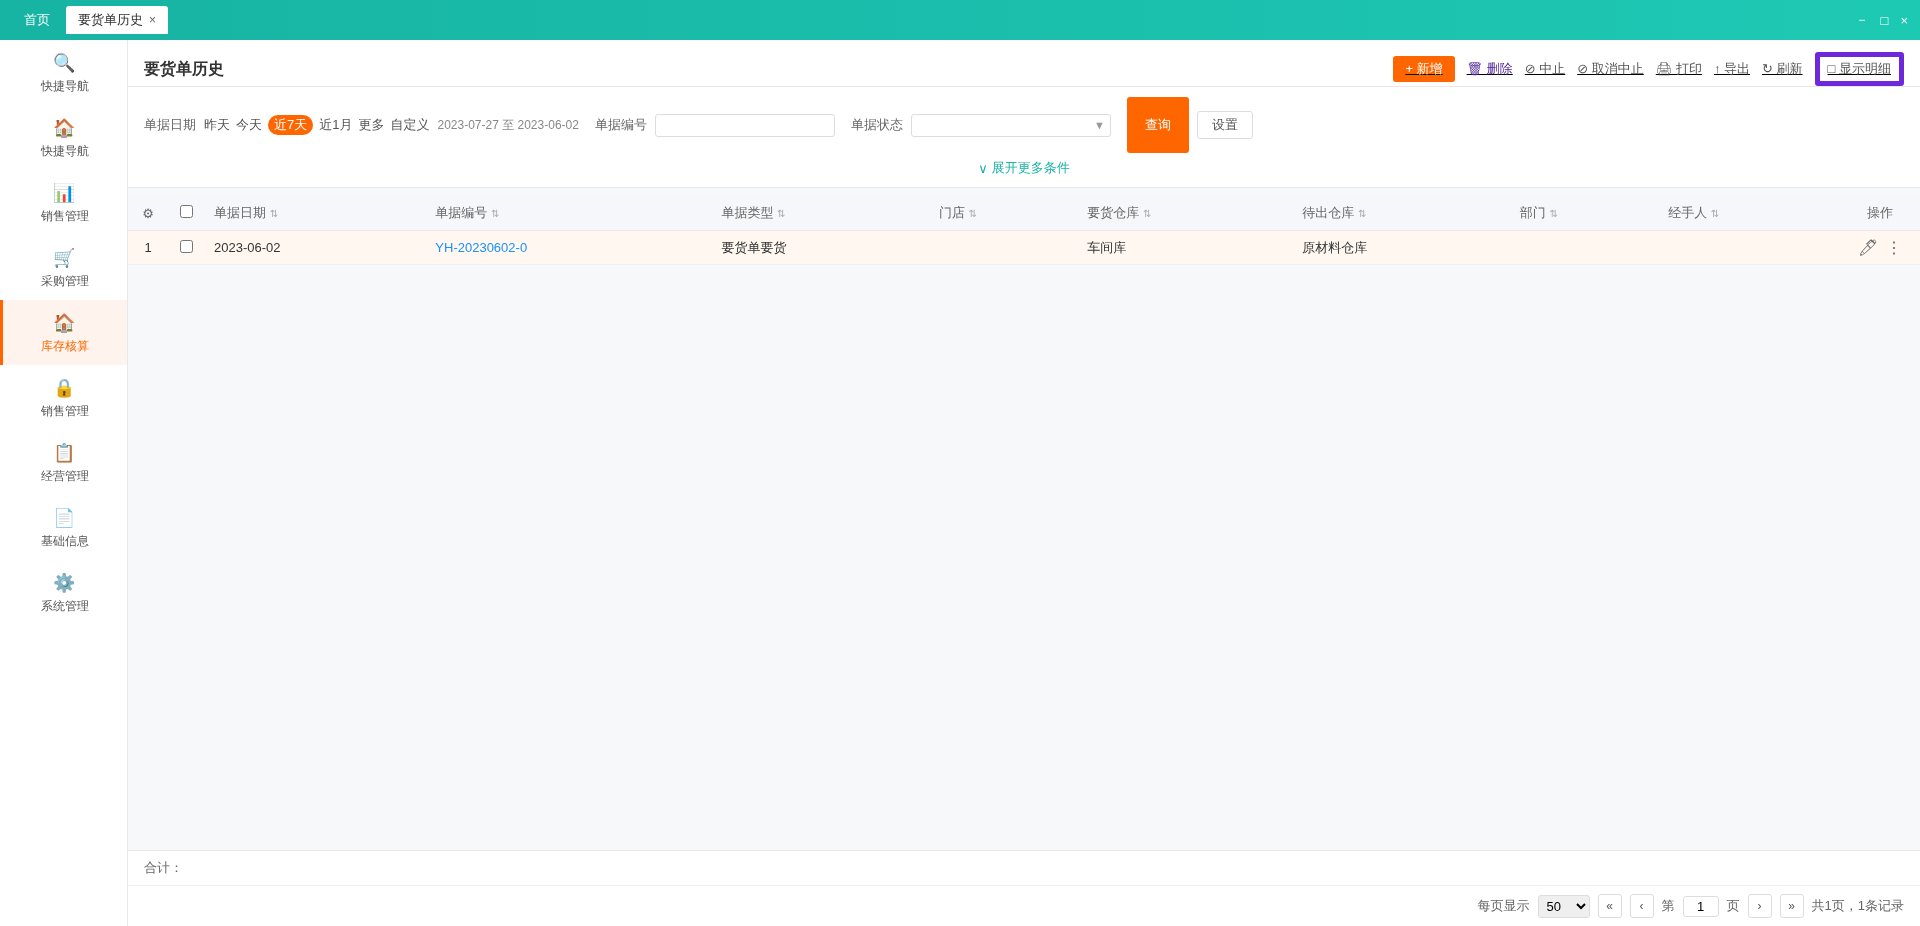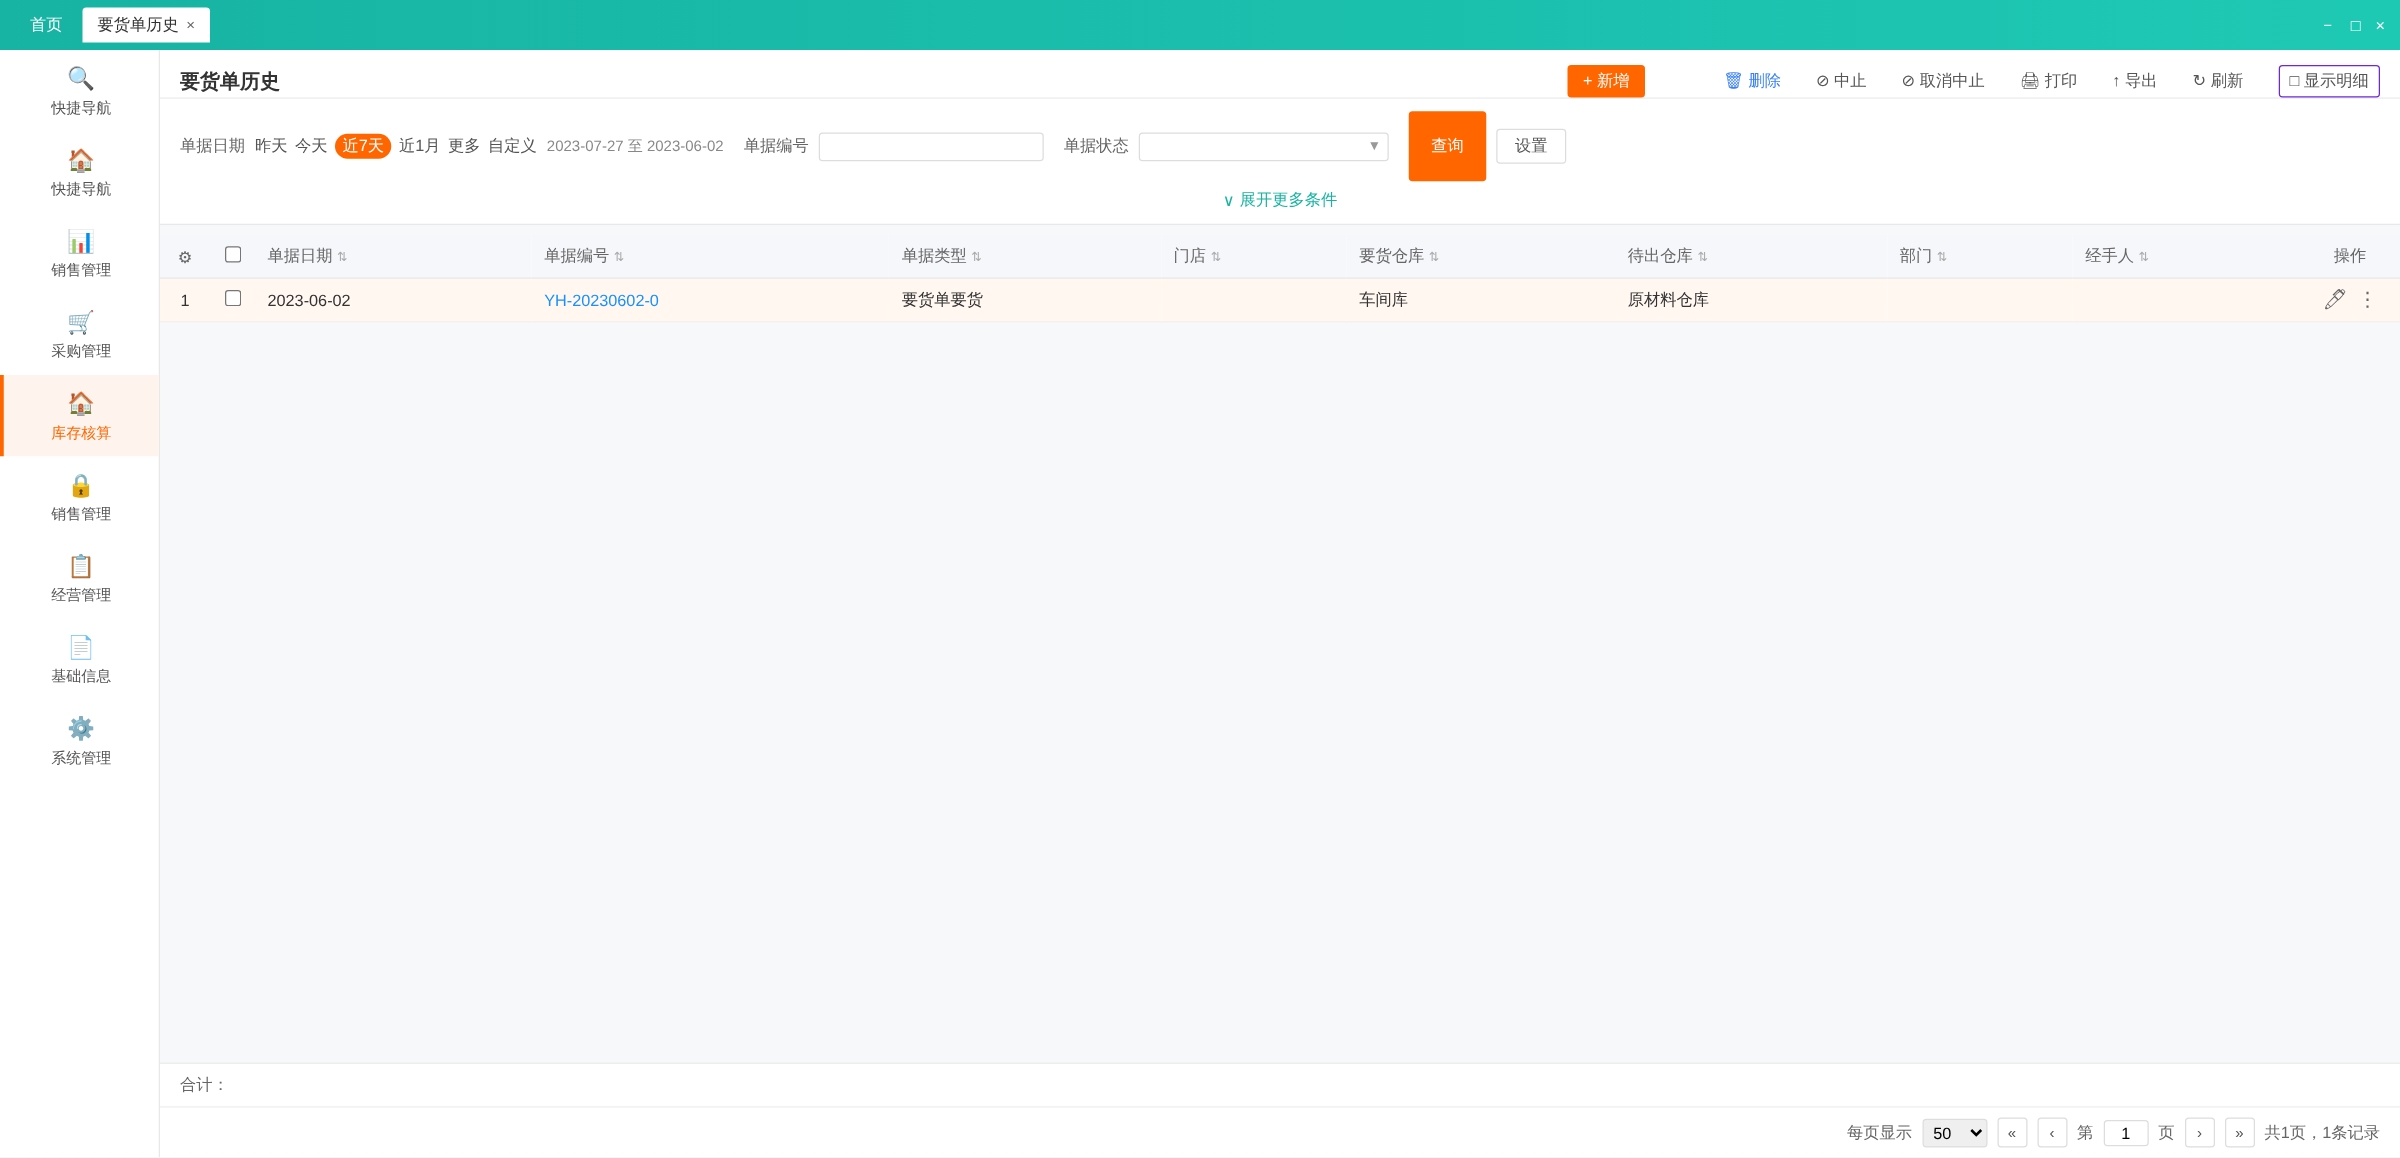--- a/index.html
+++ b/index.html
@@ -108,50 +108,50 @@
       justify-content: space-between;
     }
     .page-title {
       font-size: 16px;
       font-weight: bold;
       color: #333;
     }
     .toolbar {
       display: flex;
       align-items: center;
-      gap: 28px;
+      gap: 12px;
+      text-decoration: underline;
     }
     .toolbar-btn {
       display: flex;
       align-items: center;
       gap: 4px;
       cursor: pointer;
       color: #555;
       font-size: 13px;
     }
     .toolbar-btn.danger {
-      color: #3b82f6;
-      margin-left: 35px;
+      color: #4c1d95;
     }
     .btn-new {
       background: #f60;
       color: #fff;
       border: none;
       padding: 4px 12px;
       border-radius: 3px;
       cursor: pointer;
       font-size: 13px;
     }
     .btn-display {
       display: flex;
       align-items: center;
       gap: 4px;
       cursor: pointer;
       color: #555;
-      border: 1px solid #6d28d9;
+      border: 5px solid #6d28d9;
       padding: 3px 8px;
       border-radius: 3px;
       background: #fff;
     }
 
     
     .filter-area {
       padding: 10px 16px;
       background: #fff;
       border-bottom: 1px solid #e8e8e8;

